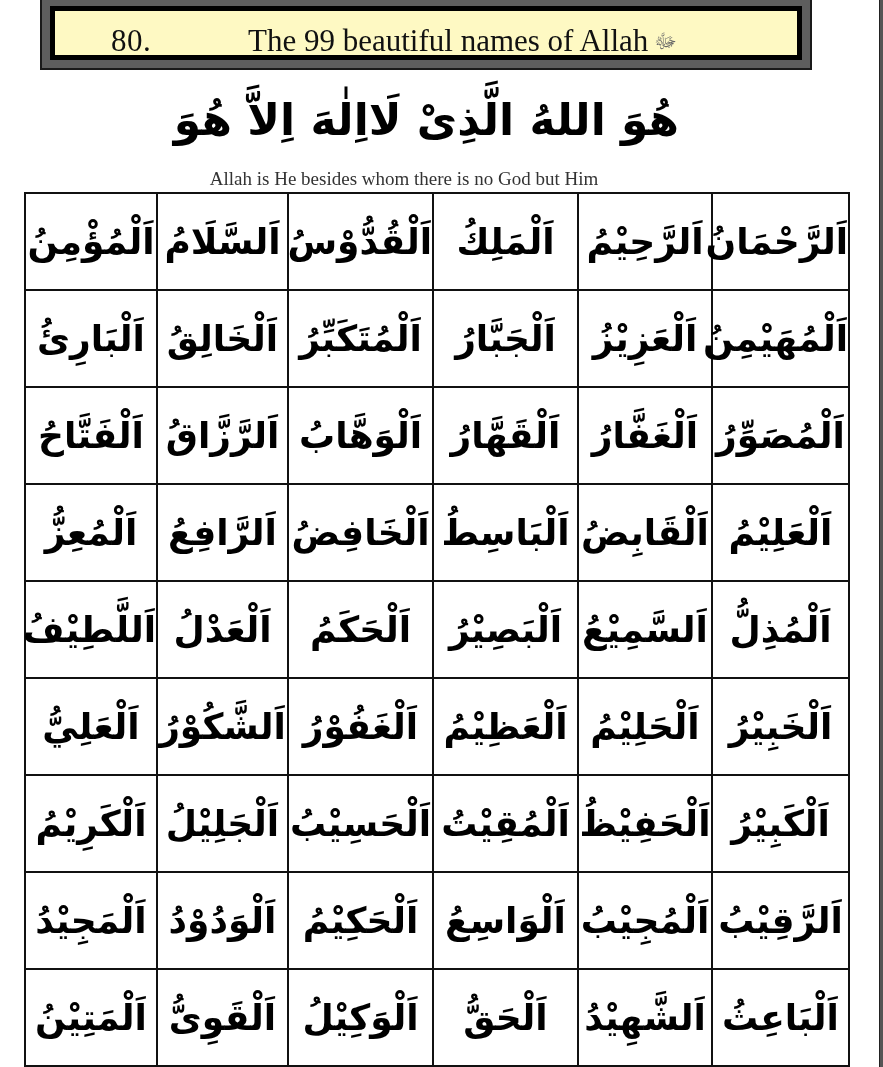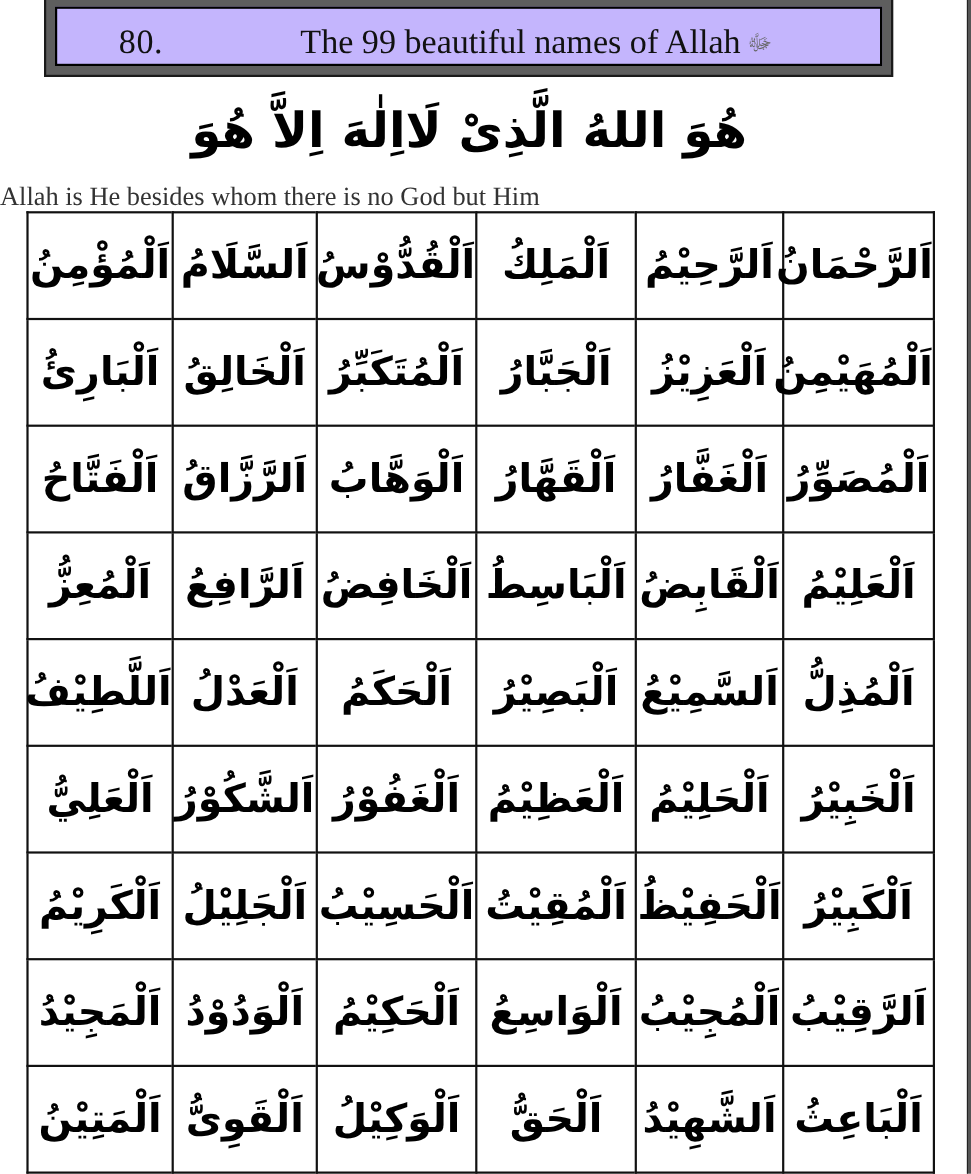--- a/index.html
+++ b/index.html
@@ -32,37 +32,37 @@
       background: #5e5e5e;
       border: 2px solid #1a1a1a;
       box-sizing: border-box;
     }
     .header-inner {
       position: absolute;
       left: 8px;
       top: 10px;
       right: 8px;
       bottom: 8px;
-      background: #c4b5fd;
-      border: 2px solid #000000;
+      background: #fef9c3;
+      border: 5px solid #000000;
       box-sizing: border-box;
       text-decoration: underline;
     }
     .header-number {
       position: absolute;
       left: 56px;
       top: 12px;
       font-size: 31px;
       color: #111;
       font-family: "Liberation Serif", serif;
       letter-spacing: 0.5px;
     }
     .header-title {
       position: absolute;
-      left: 221px;
+      left: 193px;
       top: 12px;
       font-size: 31px;
       color: #111;
       font-family: "Liberation Serif", serif;
       white-space: nowrap;
     }
     .header-honorific {
       display: inline-block;
       font-size: 20px;
       color: #666;
@@ -81,21 +81,22 @@
       color: #000;
       font-family: "DejaVu Sans", sans-serif;
       direction: rtl;
       line-height: 80px;
     }
     .translation {
       position: absolute;
       left: 0;
       width: 808px;
       top: 167px;
-      font-size: 24px;
+      text-align: center;
+      font-size: 19px;
       color: #333;
       font-family: "Liberation Serif", serif;
       line-height: 24px;
     }
     .names-table {
       position: absolute;
       left: 24px;
       top: 192px;
       width: 824px;
       height: 862px;

